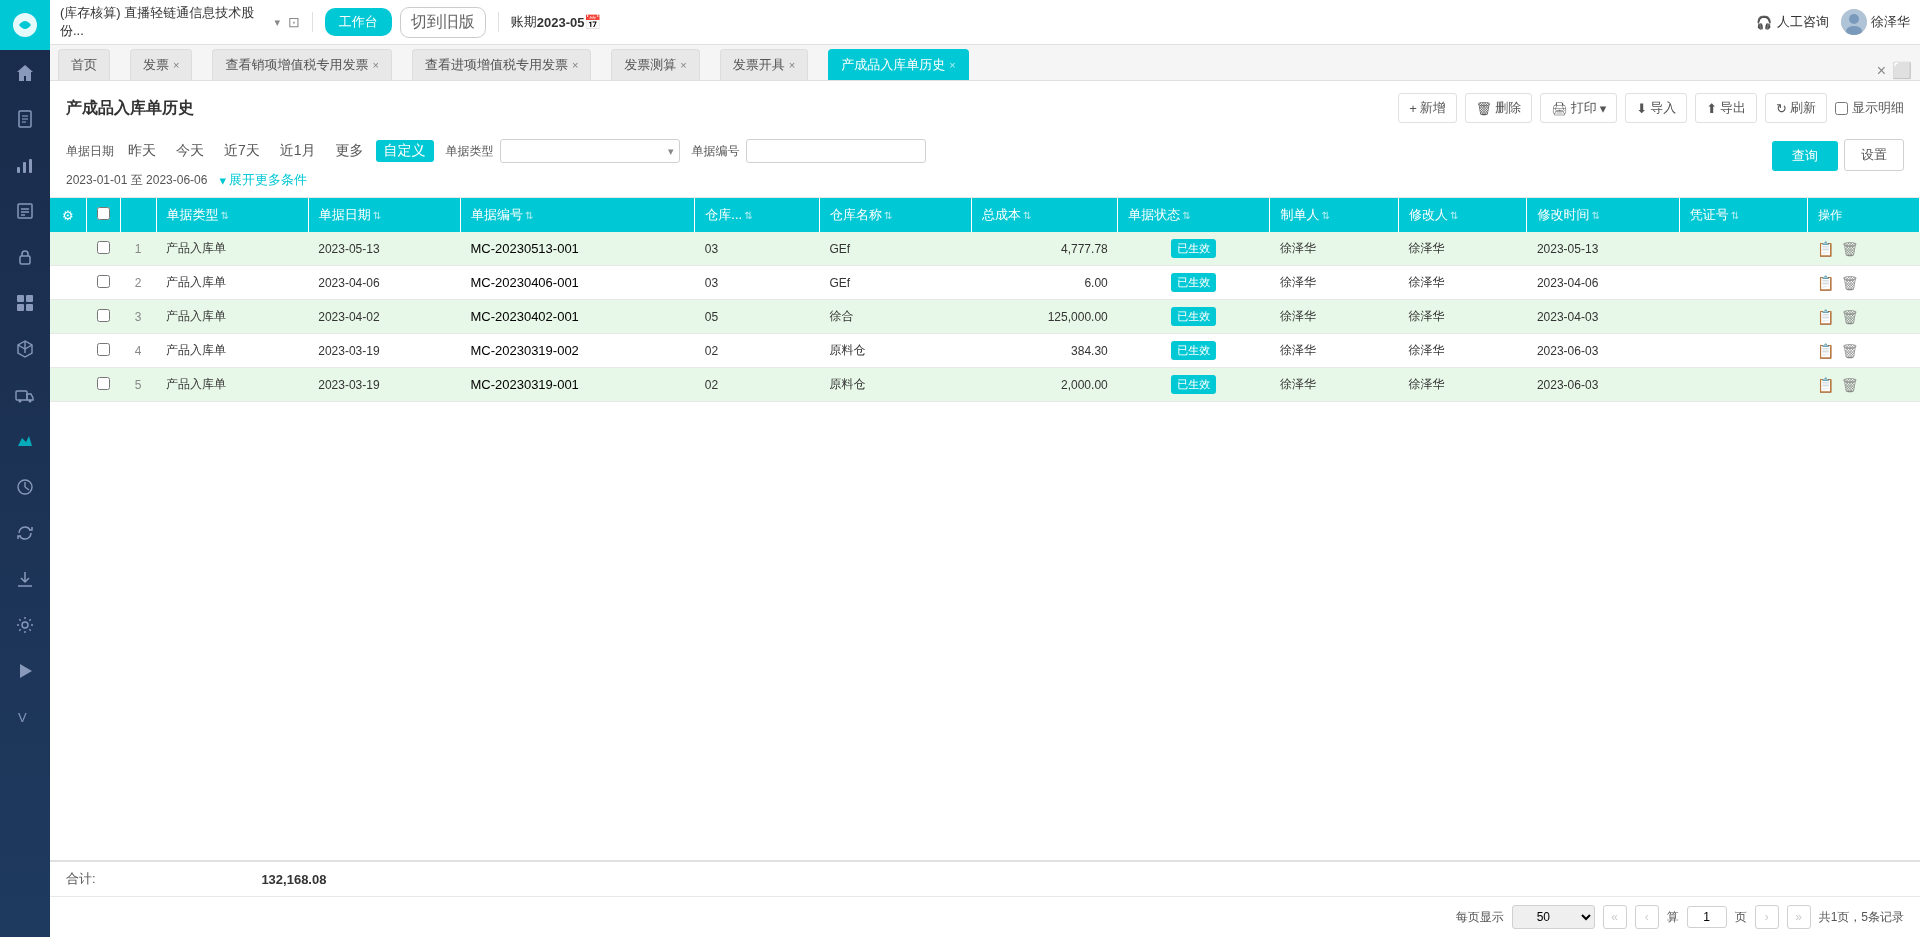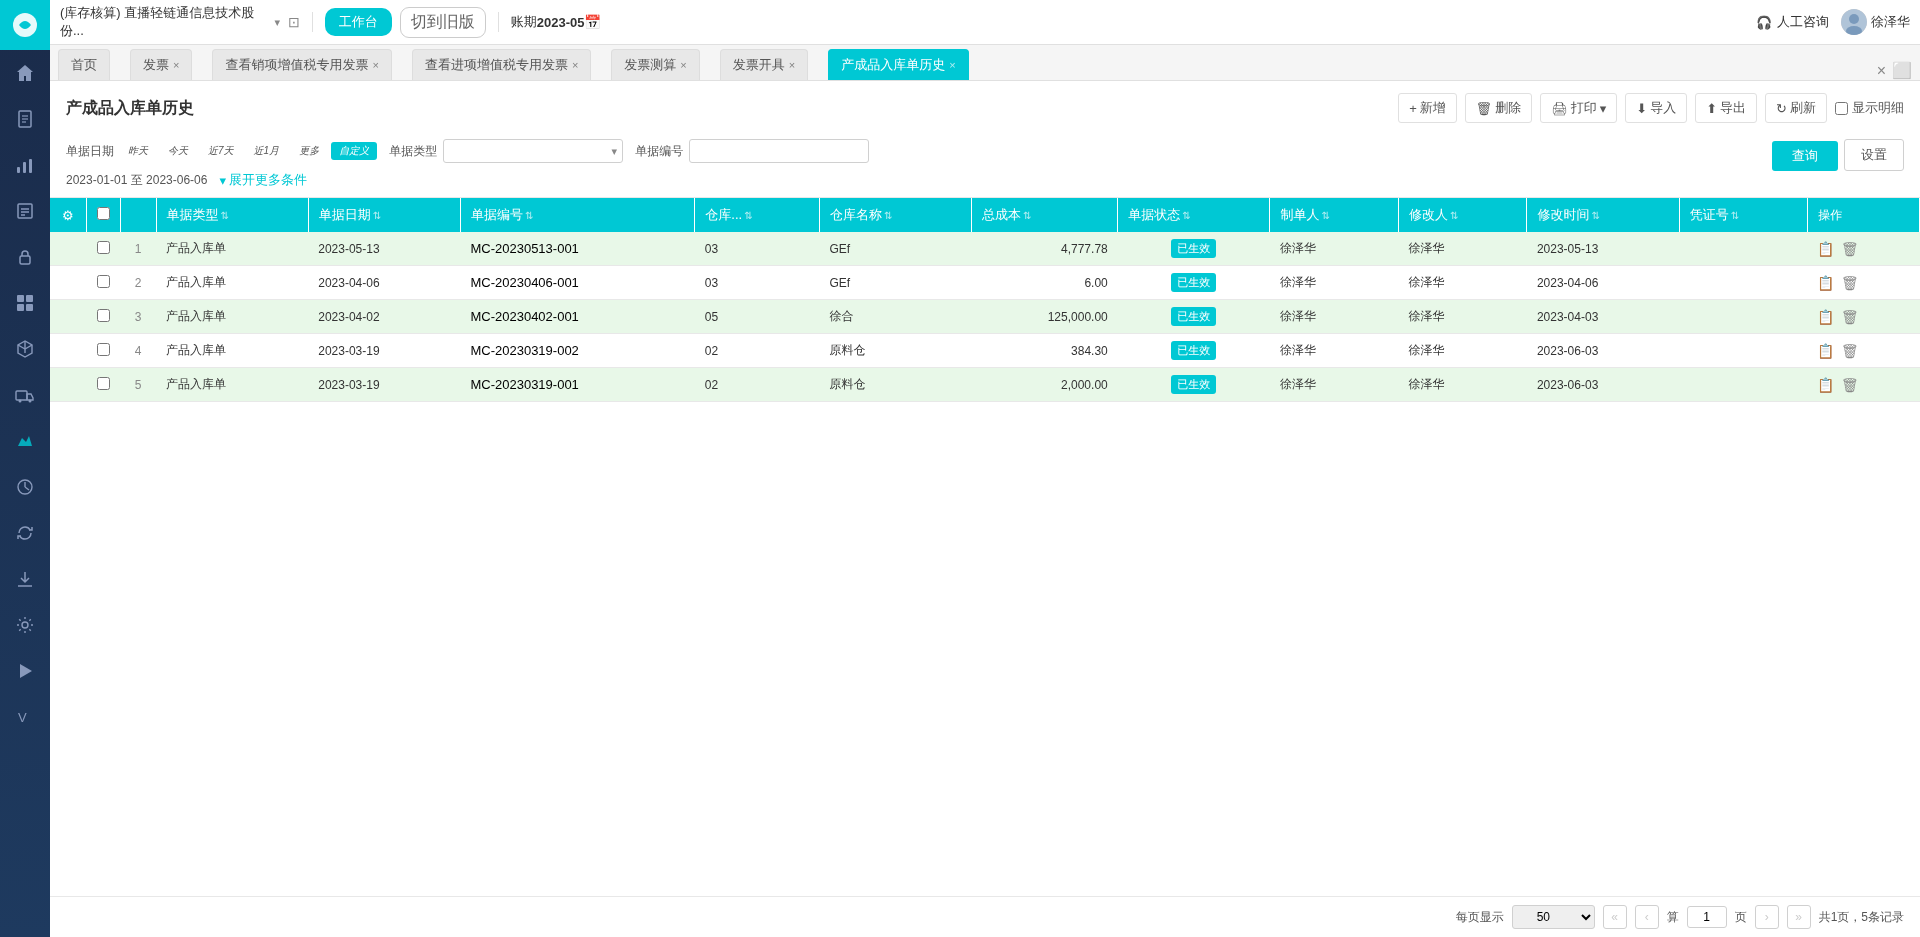--- a/index.html
+++ b/index.html
@@ -44,21 +44,21 @@
     .page-actions { display: flex; align-items: center; gap: 8px; }
     .action-btn { display: flex; align-items: center; gap: 3px; padding: 5px 10px; border: 1px solid #e0e0e0; border-radius: 3px; background: #fff; color: #555; cursor: pointer; font-size: 12px; }
     .checkbox-label { display: flex; align-items: center; gap: 4px; font-size: 12px; color: #555; cursor: pointer; }
 
     
     .filter-bar { padding: 8px 16px; border-bottom: 1px solid #e8e8e8; display: flex; flex-direction: column; gap: 6px; }
     .filter-row { display: flex; align-items: center; gap: 12px; flex-wrap: wrap; }
     .filter-group { display: flex; align-items: center; gap: 6px; }
     .filter-label { color: #555; font-size: 12px; white-space: nowrap; }
     .filter-date-btns { display: flex; align-items: center; gap: 4px; }
-    .date-btn { padding: 2px 8px; border: none; background: none; color: #555; font-size: 10px; cursor: pointer; border-radius: 2px; font-style: italic; }
+    .date-btn { padding: 2px 8px; border: none; background: none; color: #555; font-size: 14px; cursor: pointer; border-radius: 2px; }
     .date-btn.custom { background: #00c8d4; color: #fff; border-radius: 3px; padding: 2px 8px; }
     .filter-date-range { font-size: 12px; color: #555; }
     .select-box { border: 1px solid #d0d0d0; border-radius: 3px; padding: 4px 24px 4px 8px; font-size: 12px; color: #333; background: #fff; appearance: none; min-width: 180px; position: relative; }
     .select-wrapper { position: relative; display: inline-flex; align-items: center; }
     .select-wrapper::after { content: '▾'; position: absolute; right: 6px; top: 50%; transform: translateY(-50%); color: #888; font-size: 11px; pointer-events: none; }
     .filter-input { border: 1px solid #d0d0d0; border-radius: 3px; padding: 4px 8px; font-size: 12px; color: #333; background: #fff; min-width: 180px; }
     .expand-more { display: flex; align-items: center; gap: 3px; color: #00c8d4; font-size: 12px; cursor: pointer; }
     .btn-query { background: #00c8d4; color: #fff; border: none; padding: 6px 20px; border-radius: 3px; cursor: pointer; font-size: 13px; }
     .btn-reset { background: #fff; color: #555; border: 1px solid #d0d0d0; padding: 6px 16px; border-radius: 3px; cursor: pointer; font-size: 13px; }
     .filter-row-main { display: flex; align-items: flex-start; width: 100%; }
@@ -556,20 +556,26 @@
         <div class="row-actions">
           <span class="row-action-icon" title="编辑">📋</span>
           <span class="row-action-icon" title="删除">🗑</span>
         </div>
       </td>
     </tr>
           </tbody>
       </table>
     </div>
 
+    <div class="table-footer">
+      <span class="footer-total-label">合计:</span>
+      <span style="flex:1;"></span>
+      <span class="footer-total-value">132,168.08</span>
+      <span style="flex:10;"></span>
+    </div>
 
     <div class="pagination">
       <span class="pag-label">每页显示</span>
       <select class="pag-select">
         <option>50</option>
         <option>10</option>
         <option>20</option>
         <option>100</option>
       </select>
       <button class="pag-btn" disabled="">«</button>

